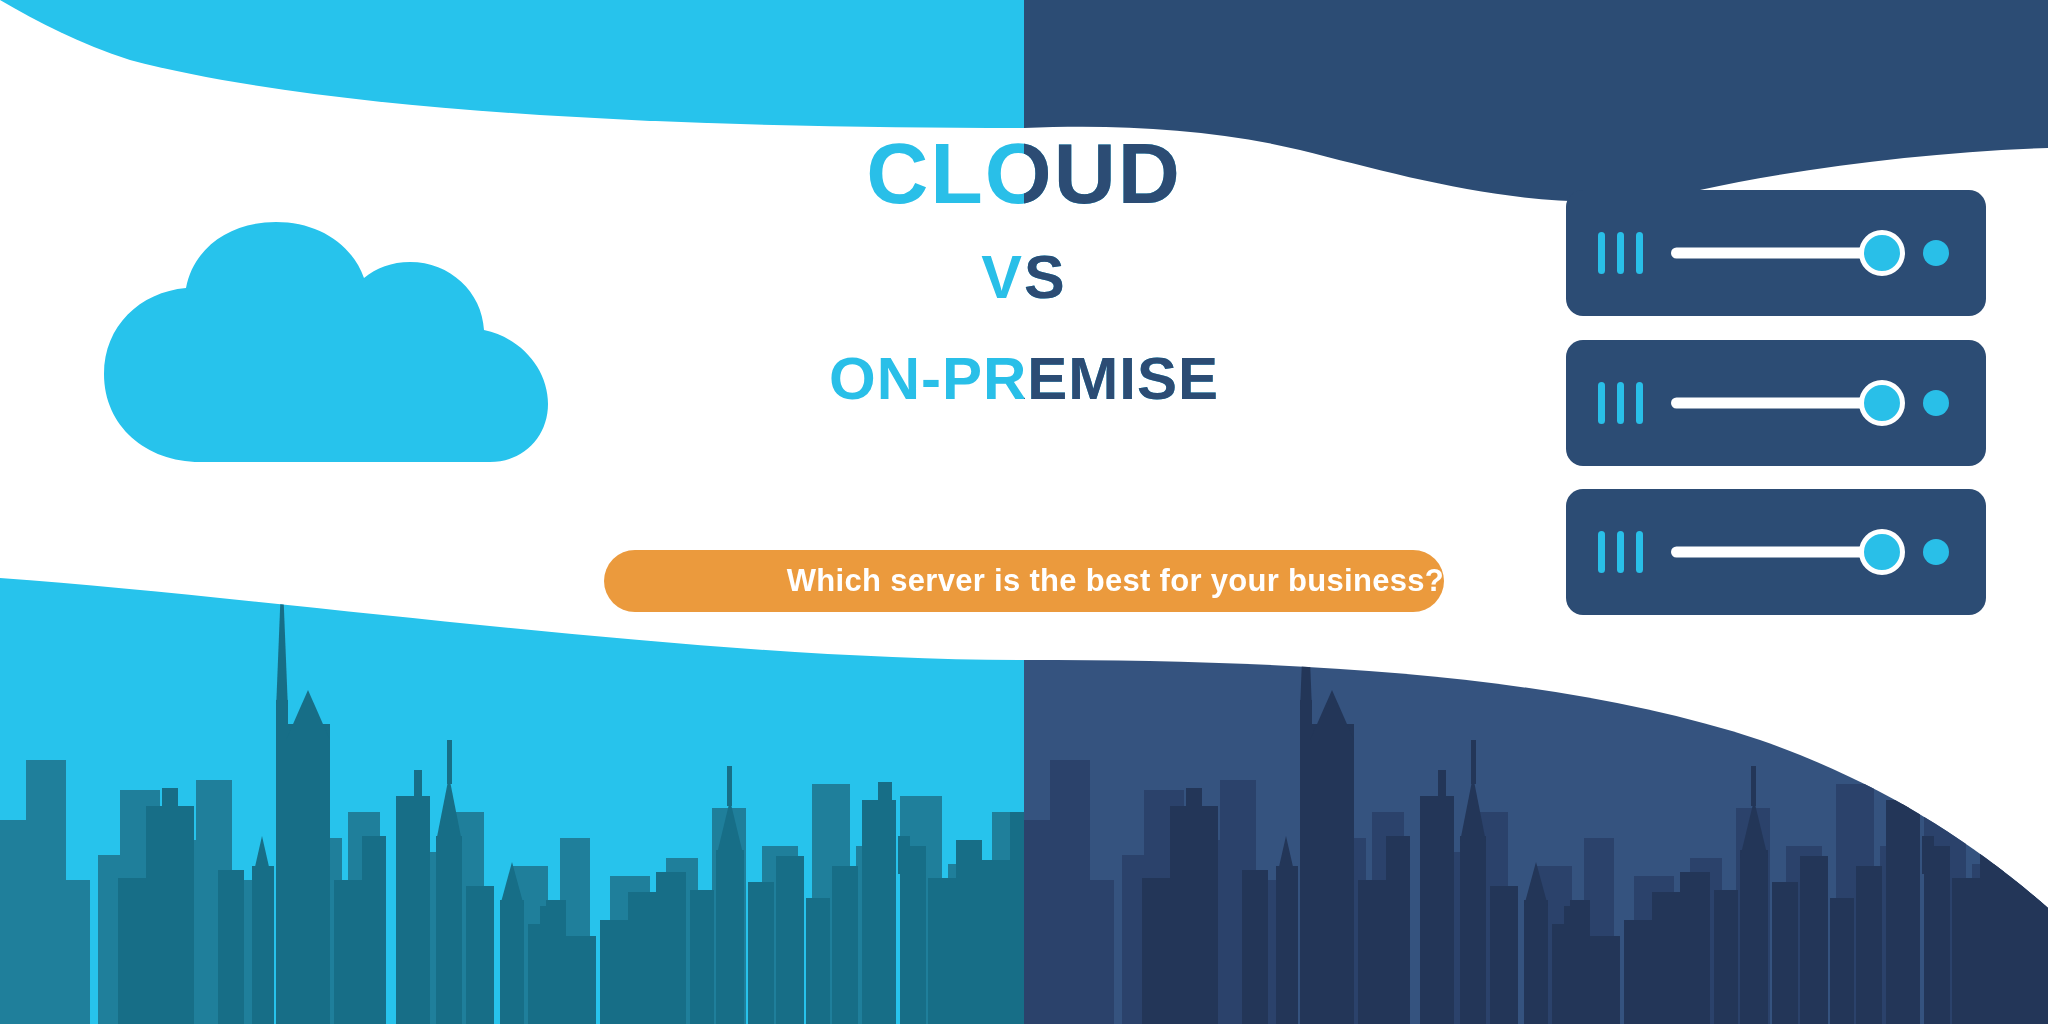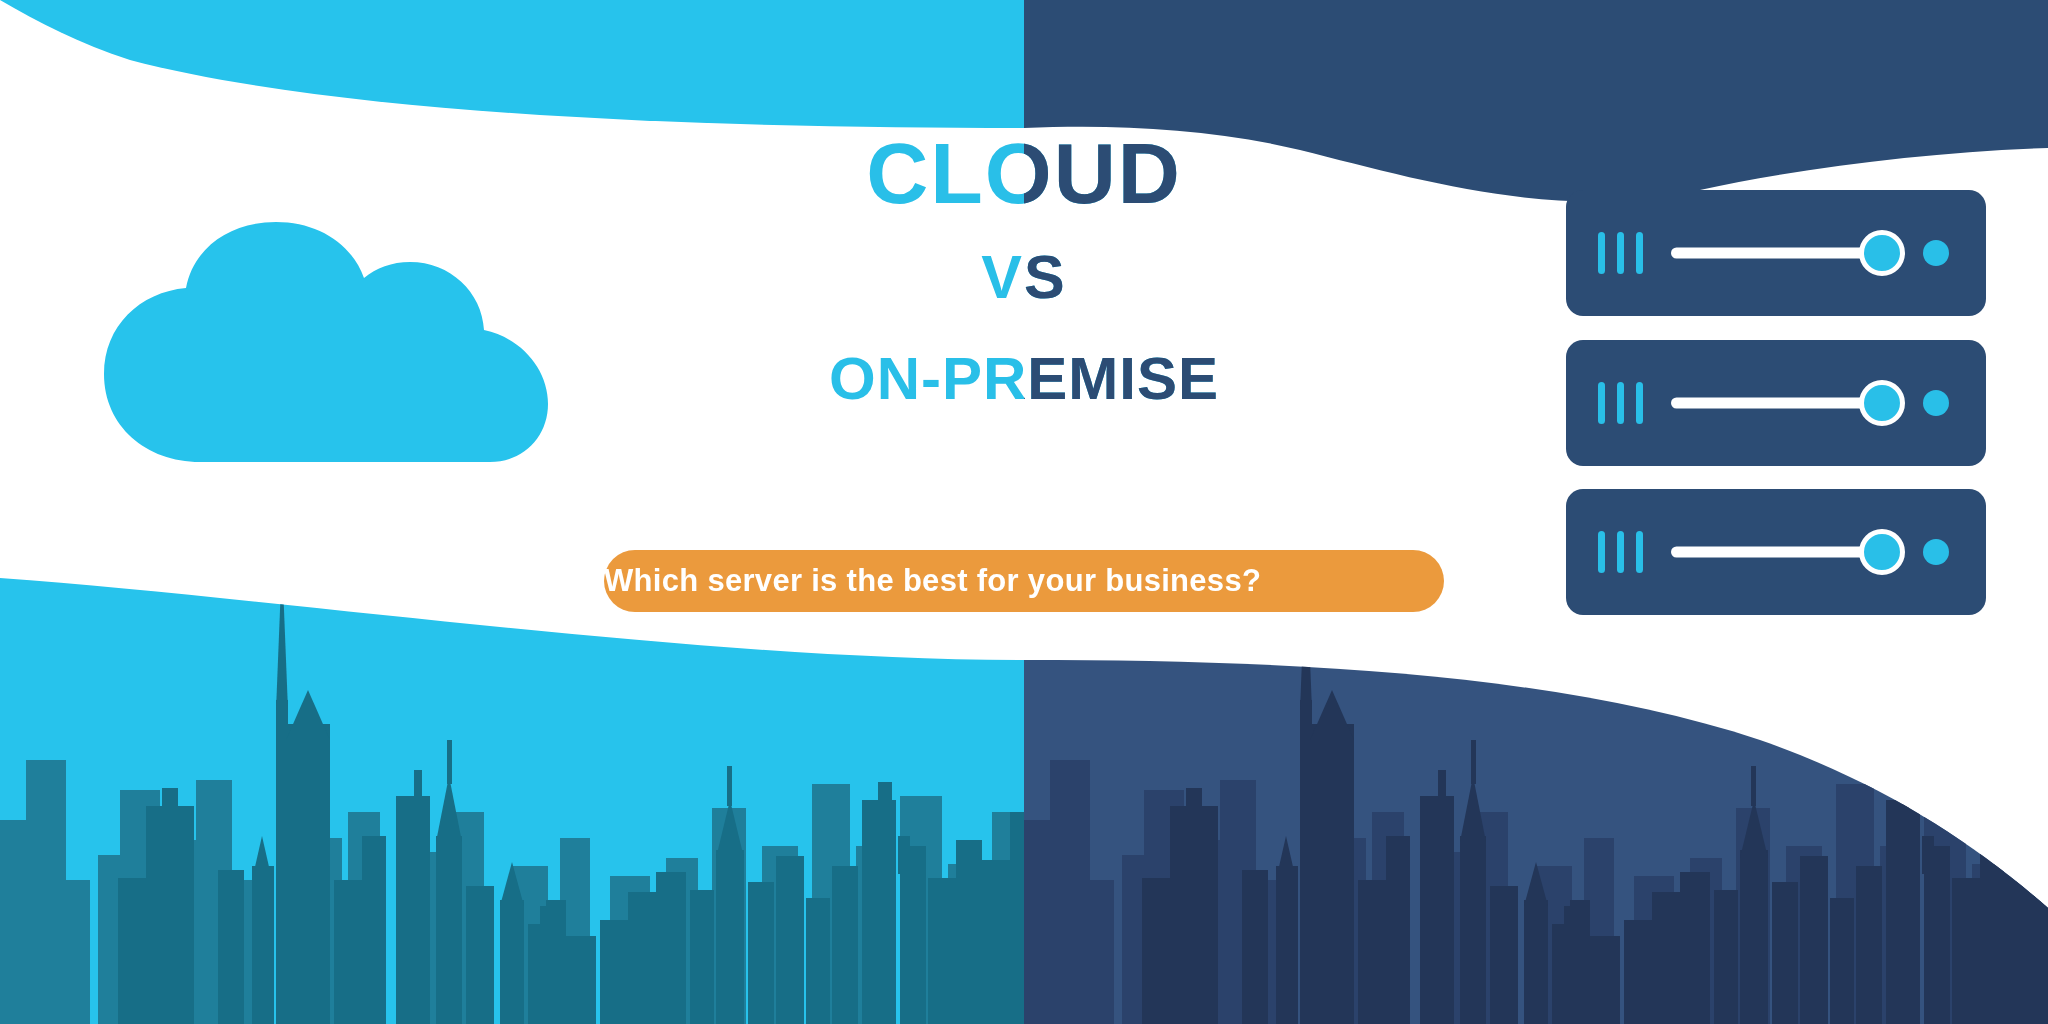--- a/index.html
+++ b/index.html
@@ -53,21 +53,21 @@
   #line-cloud  { font-size:86px; line-height:86px; margin-top:0px;  letter-spacing:2px;}
   #line-vs     { font-size:61px; line-height:78px; margin-top:22px; letter-spacing:2px;}
   #line-onprem { font-size:60px; line-height:86px; margin-top:20px; letter-spacing:1px;}
 
   
   #subtitle-pill {
     position:absolute; left:604px; top:550px;
     width:840px; height:62px;
     background:#eb9a3d;
     border-radius:34px;
-    display:flex; align-items:center; justify-content:flex-start;
+    display:flex; align-items:center; justify-content:flex-end;
   }
   #subtitle-text {
     color:#ffffff;
     font-size:31px;
     font-weight:bold;
     letter-spacing:0.3px;
     font-family:"Liberation Sans", sans-serif;
     white-space:nowrap;
   }
   

